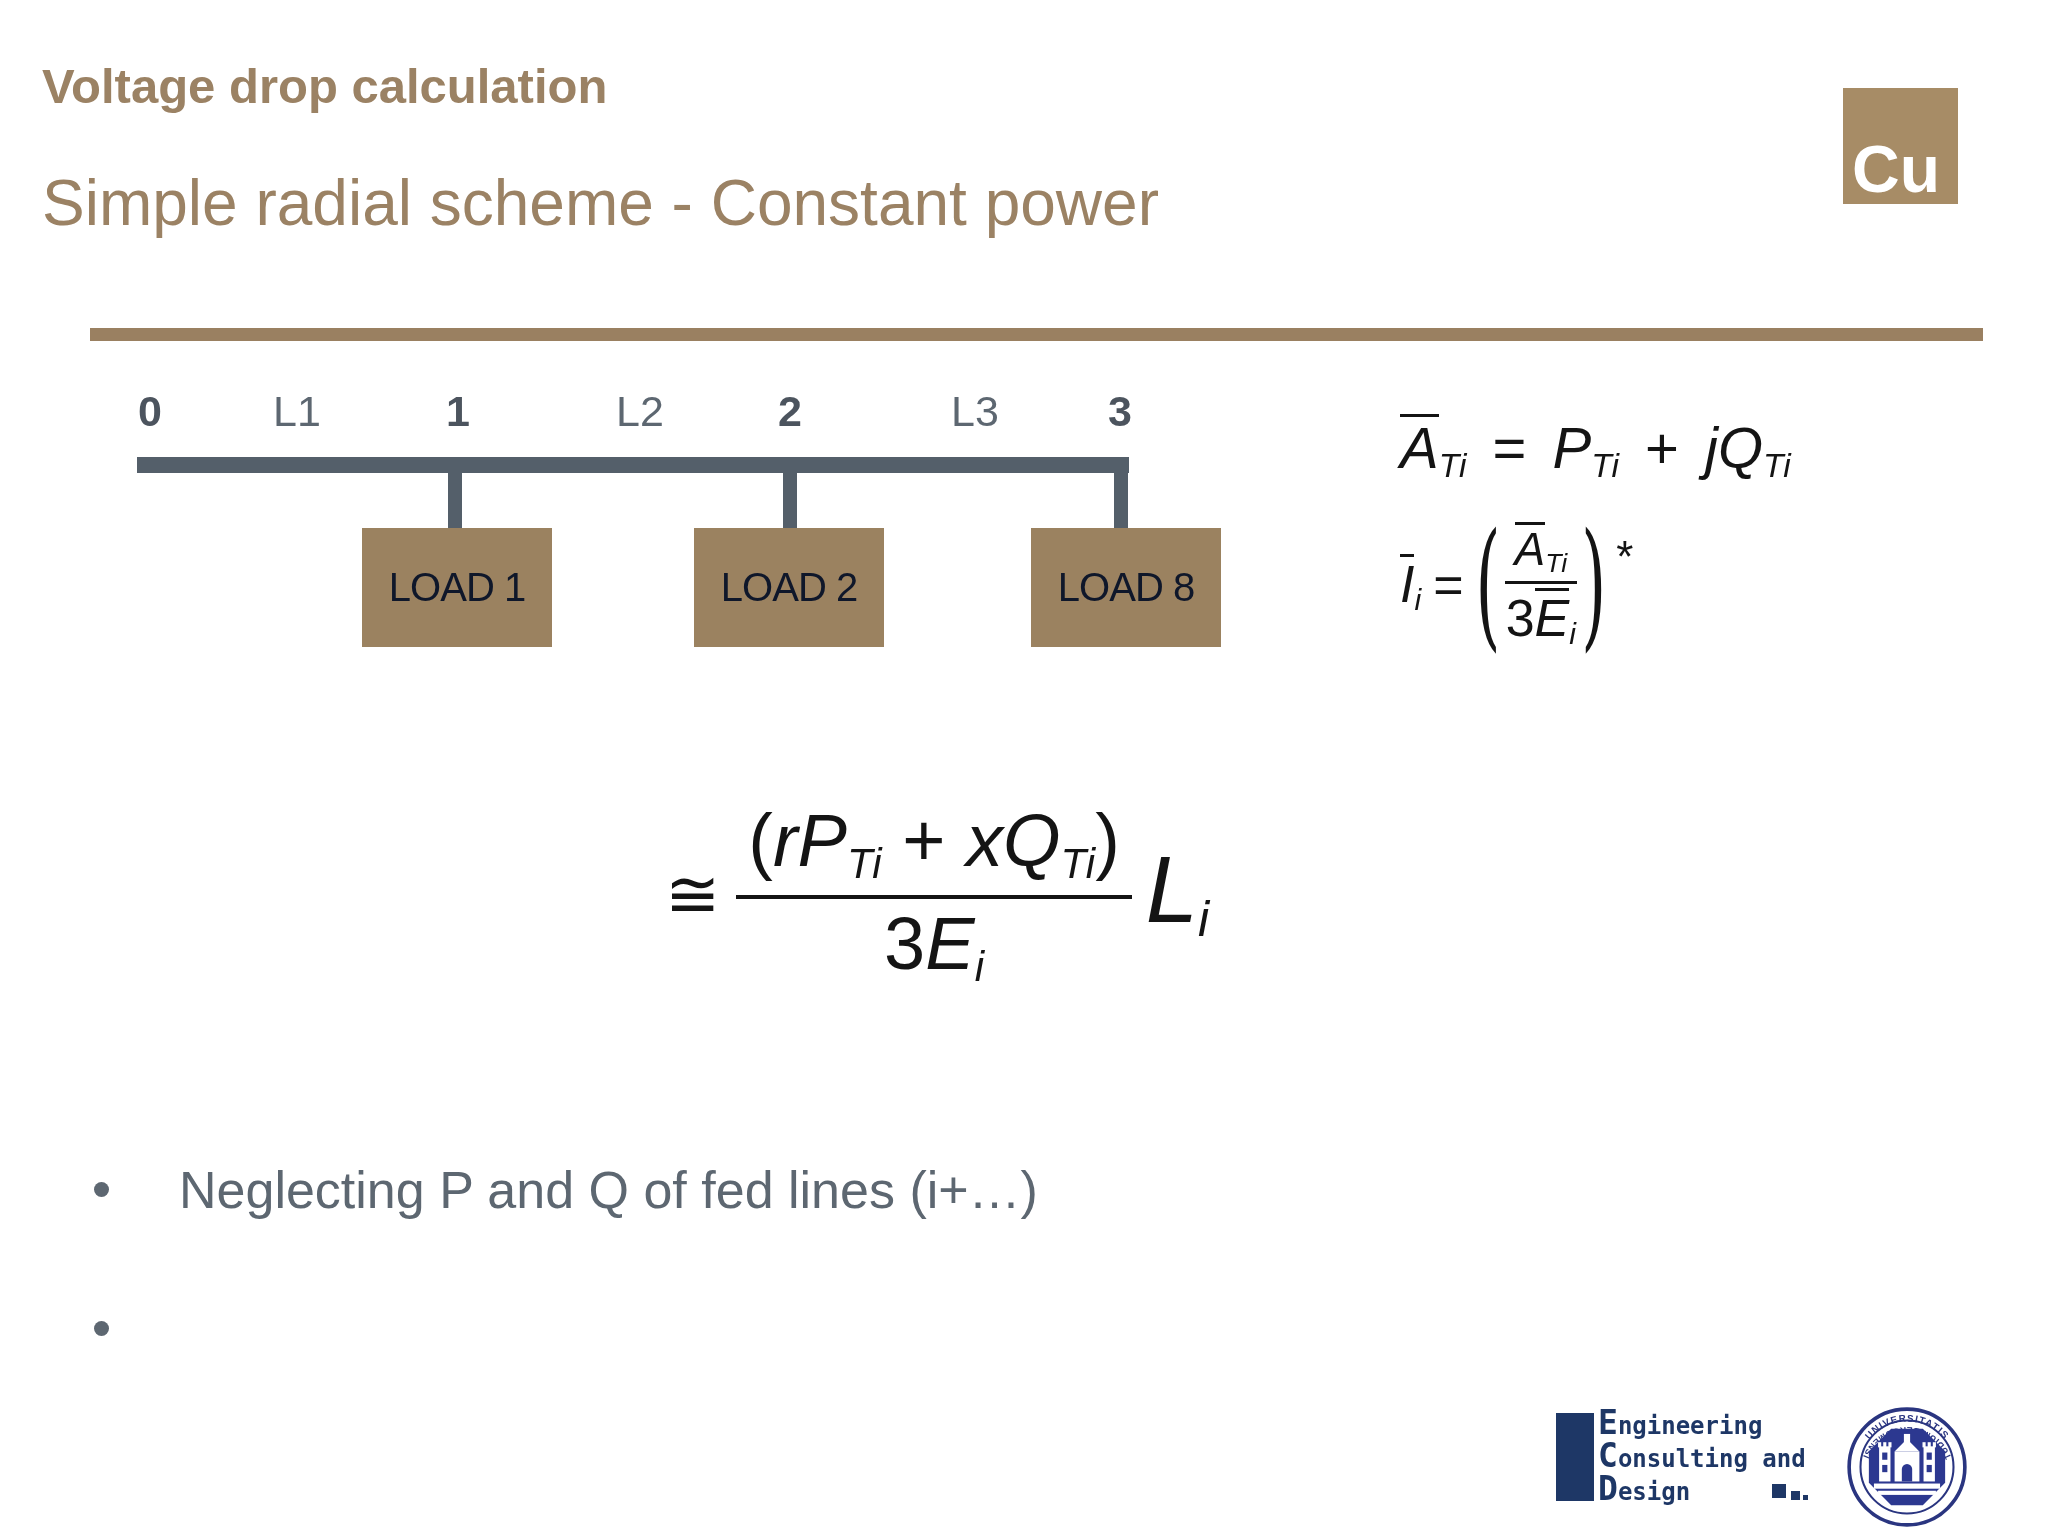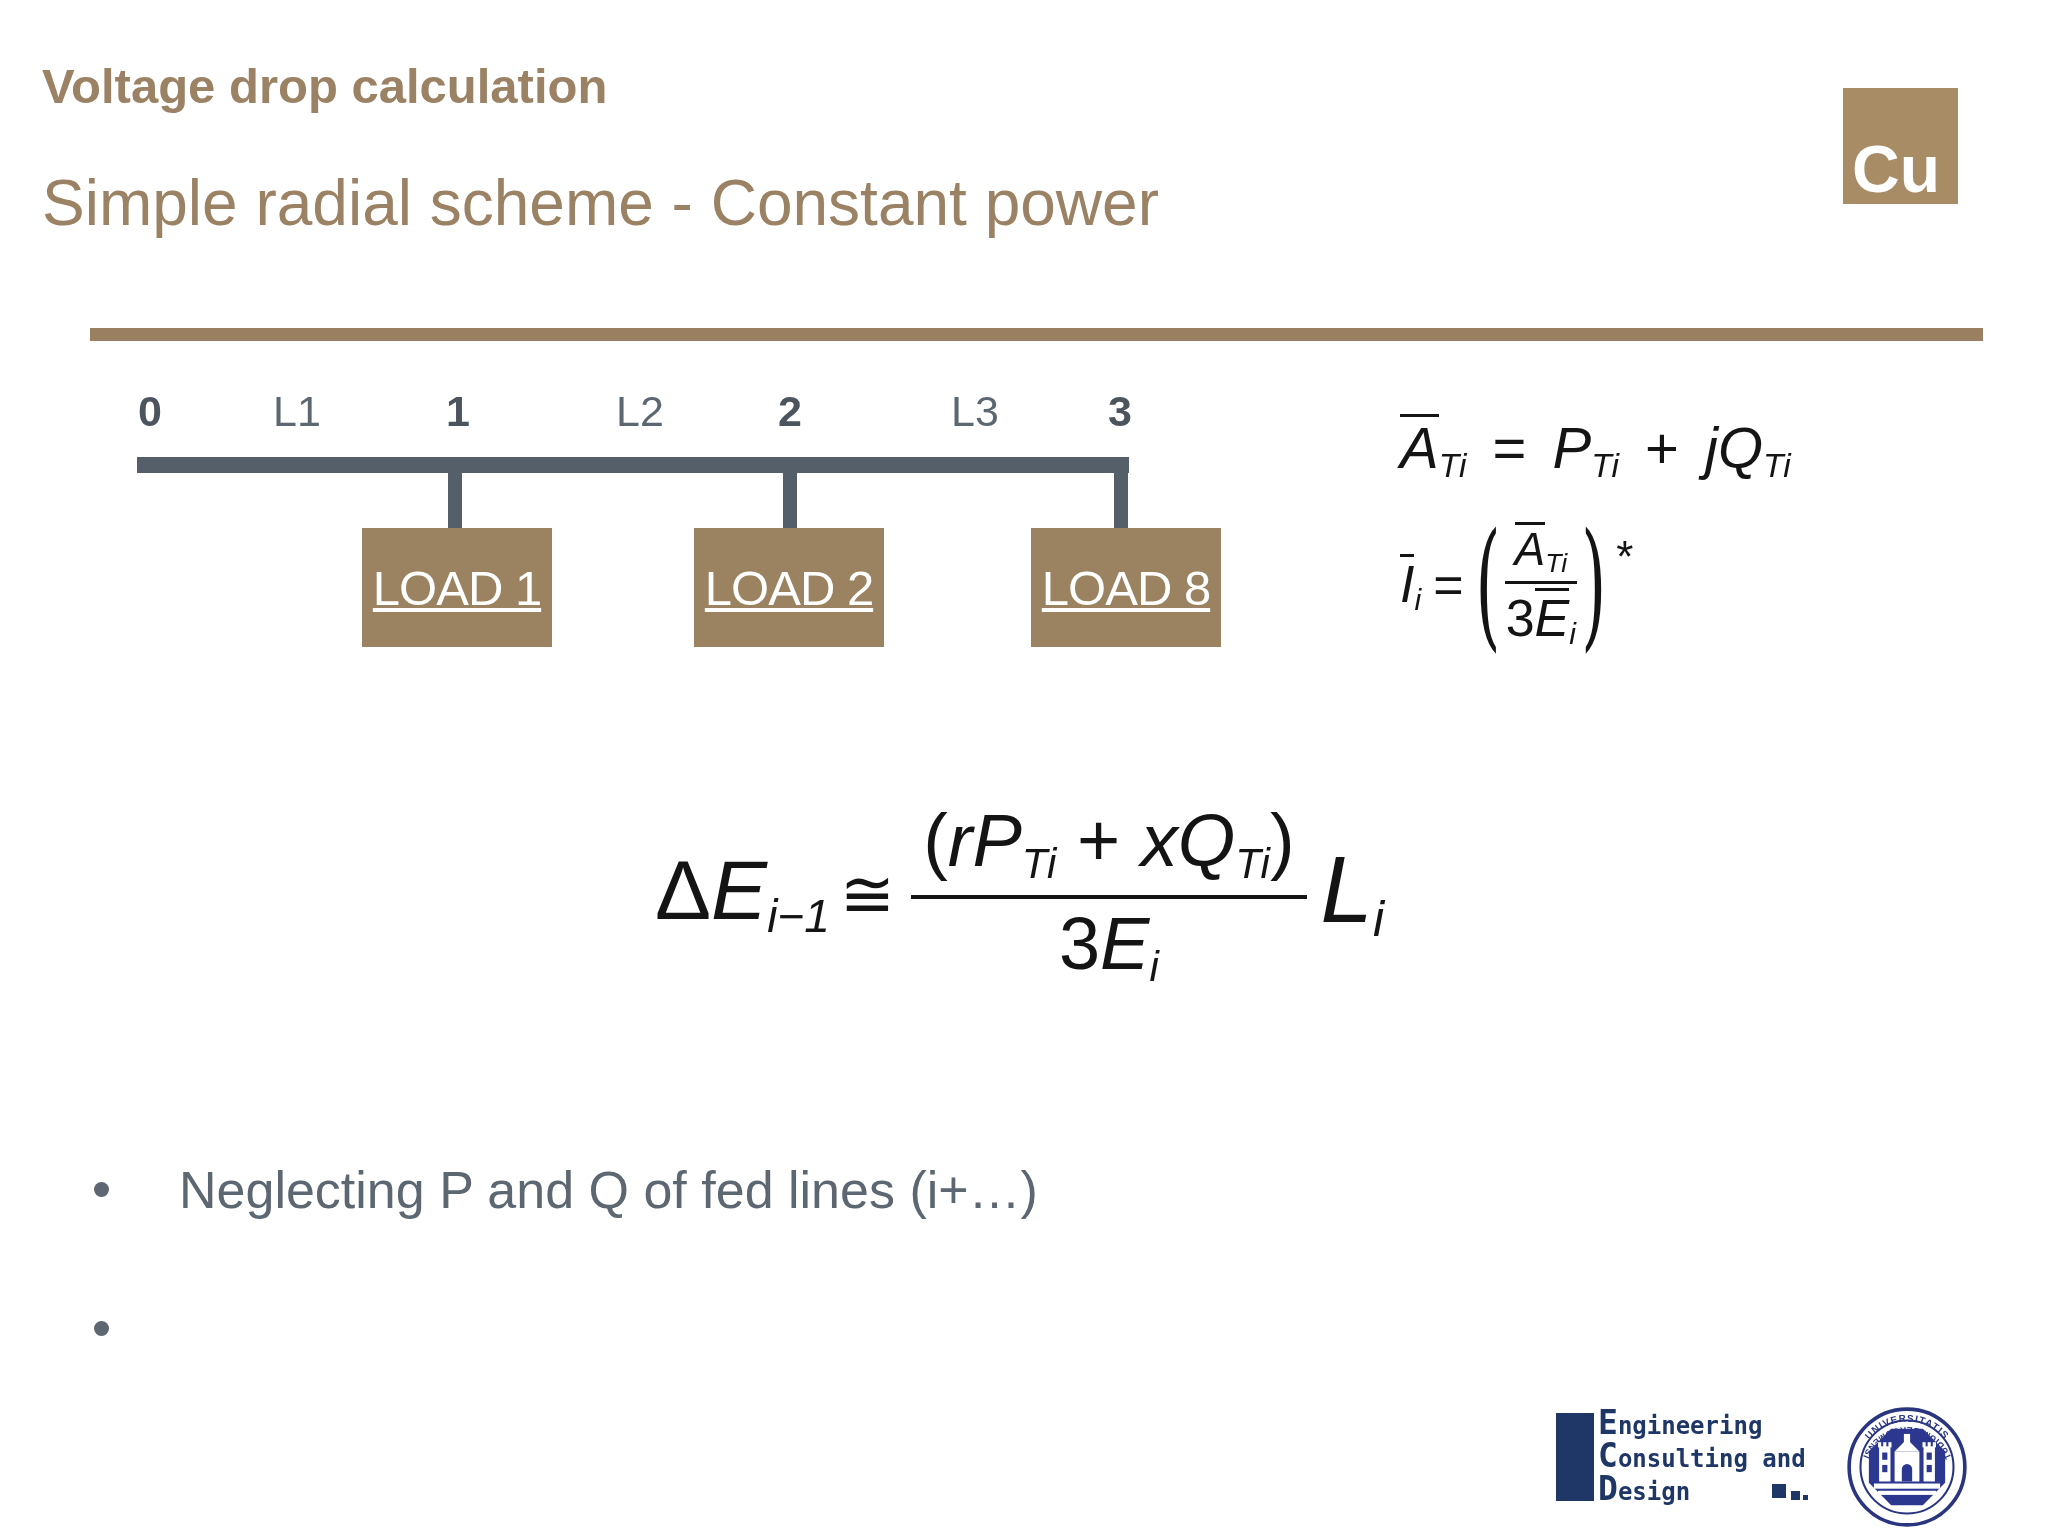--- a/index.html
+++ b/index.html
@@ -16,21 +16,21 @@
   .cu-badge span{position:absolute;left:9px;bottom:2px;color:#ffffff;font-size:66px;font-weight:bold;line-height:1;}
   .divider{left:90px;top:328px;width:1893px;height:13px;background:#9a8061;}
 
   
   .nlabel{top:387px;transform:translateX(-50%);font-size:43px;}
   .nnum{color:#4c545e;font-weight:bold;}
   .nseg{color:#5d6771;font-weight:400;}
   .busbar{left:137px;top:457px;width:992px;height:16px;background:#545f6a;}
   .drop{top:472px;width:14px;height:57px;background:#545f6a;}
   .loadbox{top:528px;width:190px;height:119px;background:#9b8260;display:flex;align-items:center;justify-content:center;}
-  .loadbox span{color:#ffffff;font-size:49px;letter-spacing:-1px;white-space:nowrap;text-decoration:underline;}
+  .loadbox span{color:#0f172a;font-size:40px;letter-spacing:-1px;white-space:nowrap;}
 
   
   .it{font-style:italic;}
   .ov{display:inline-block;border-top:3px solid #141414;padding-top:3px;line-height:0.95;}
   sub{font-size:0.58em;font-style:italic;vertical-align:-0.28em;line-height:1;}
   .formula{color:#141414;white-space:nowrap;}
 
   
   .f1{left:1400px;top:414px;font-size:58px;line-height:1;}
   .f1 .op{padding:0 10px;}
@@ -123,21 +123,20 @@
   <span class="paren">(</span>
   <span class="frac">
     <span class="num"><span class="ov it">A</span><sub>Ti</sub></span>
     <span class="den"><span>3</span><span class="ov it">E</span><sub>i</sub></span>
   </span>
   <span class="paren">)</span>
   <span class="star">*</span>
 </div>
 
 <div class="abs formula mainf">
-  <span class="lhs"><span>Δ</span><span class="it">E</span><sub>i−1</sub></span>
   <span class="approx">≅</span>
   <span class="frac2">
     <span class="num2"><span>(</span><span class="it">rP</span><sub>Ti</sub><span> + </span><span class="it">xQ</span><sub>Ti</sub><span>)</span></span>
     <span class="den2"><span>3</span><span class="it">E</span><sub>i</sub></span>
   </span>
   <span class="tailL"><span class="it">L</span><sub>i</sub></span>
 </div>
 
 <div class="abs bullet b1">
   <span class="dot"></span>

